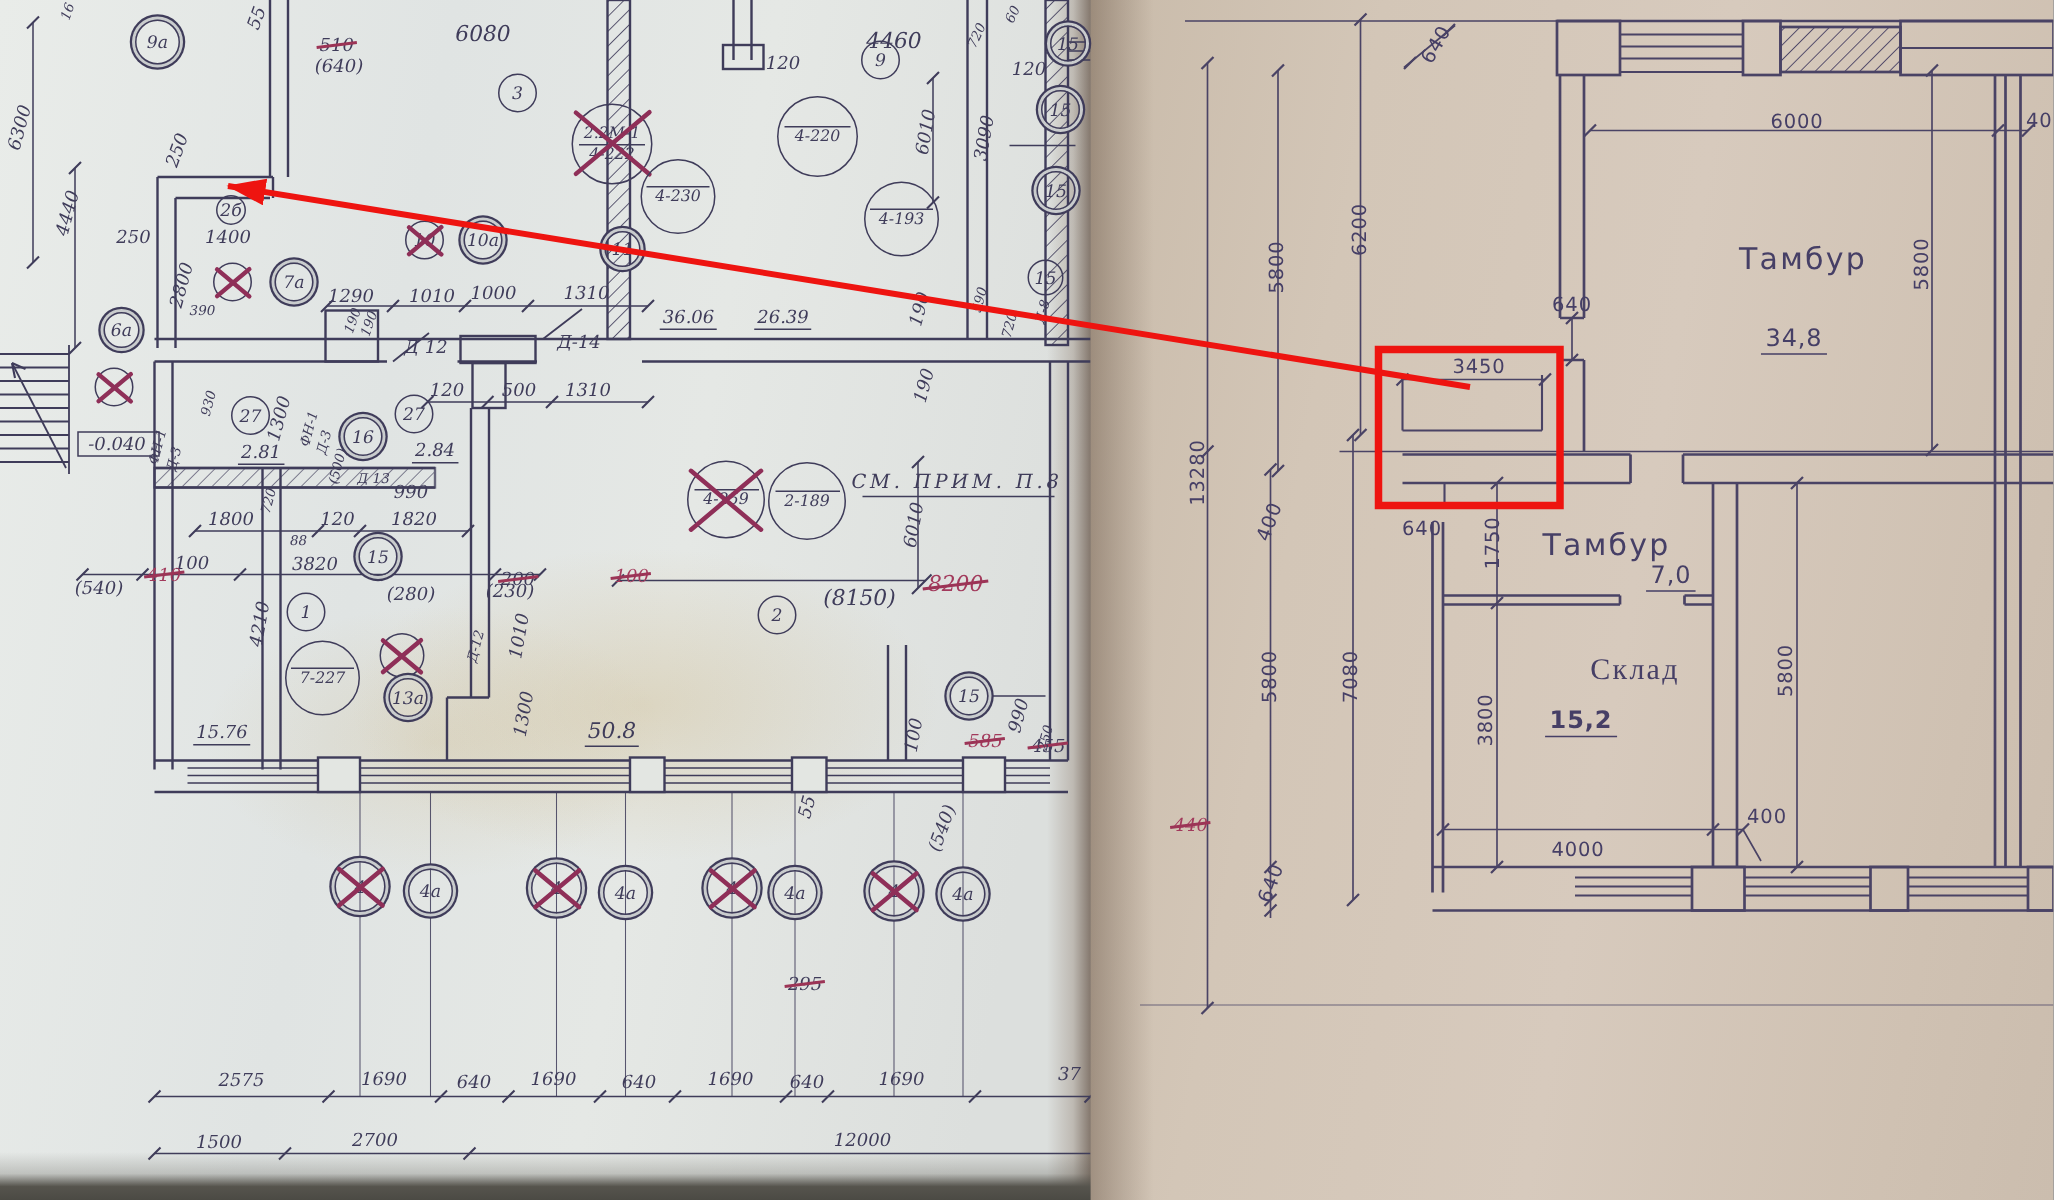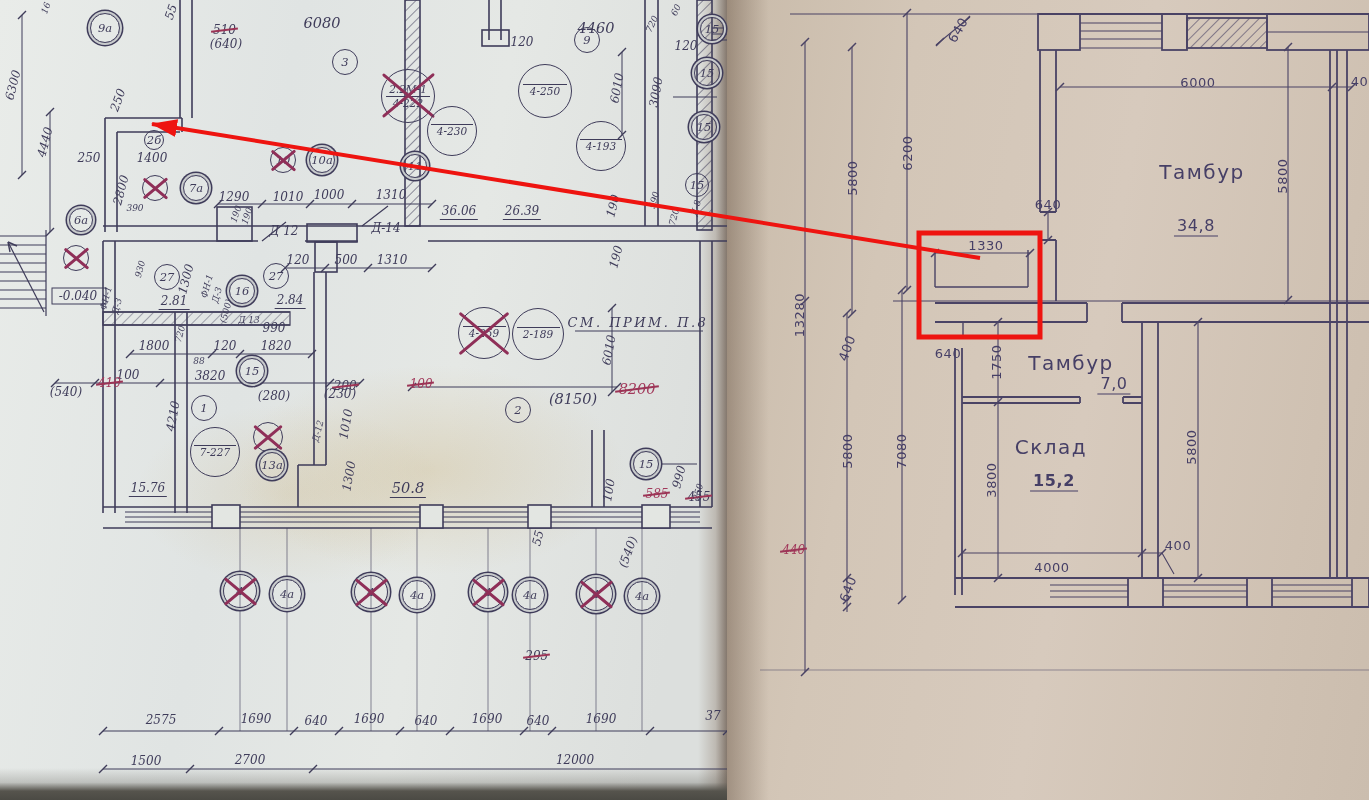--- a/index.html
+++ b/index.html
@@ -186,21 +186,21 @@
         <span>2.2М-1</span>
         <i class="chord"></i>
         <span>4-222</span>
       </div>
       <div class="cir b" style="width: 50px; height: 50px; left: 452px; top: 131px; transform: translate(-50%, -50%);">
         <i class="chord"></i>
         <span>4-230</span>
       </div>
       <div class="cir b" style="width: 54px; height: 54px; left: 545px; top: 91px; transform: translate(-50%, -50%);">
         <i class="chord"></i>
-        <span>4-250</span>
+        <span>4-220</span>
       </div>
       <div class="cir b" style="width: 50px; height: 50px; left: 601px; top: 146px; transform: translate(-50%, -50%);">
         <i class="chord"></i>
         <span>4-193</span>
       </div>
       <div class="cir d" style="width: 24px; height: 24px; left: 415px; top: 166px; transform: translate(-50%, -50%);">
         <span>11</span>
       </div>
       <div class="cir x" style="width: 26px; height: 26px; left: 283px; top: 160px; transform: translate(-50%, -50%);">
         <span>10</span>
@@ -291,27 +291,27 @@
       <span class="rl" style="left: 958px; top: 30px; transform: translate(-50%, -50%) rotate(-60deg);">640</span>
       <span class="rl" style="left: 1198px; top: 82px; transform: translate(-50%, -50%) rotate(0deg);">6000</span>
       <span class="rl" style="left: 1364px; top: 81px; transform: translate(-50%, -50%) rotate(0deg);">400</span>
       <span class="rl room" style="left: 1202px; top: 172px; transform: translate(-50%, -50%) rotate(0deg);">Тамбур</span>
       <span class="rl area" style="left: 1196px; top: 226px; transform: translate(-50%, -50%) rotate(0deg);">34,8</span>
       <span class="rl" style="left: 1282px; top: 176px; transform: translate(-50%, -50%) rotate(-90deg);">5800</span>
       <span class="rl" style="left: 1048px; top: 204px; transform: translate(-50%, -50%) rotate(0deg);">640</span>
       <span class="rl" style="left: 799px; top: 315px; transform: translate(-50%, -50%) rotate(-90deg);">13280</span>
       <span class="rl" style="left: 852px; top: 178px; transform: translate(-50%, -50%) rotate(-90deg);">5800</span>
       <span class="rl" style="left: 907px; top: 153px; transform: translate(-50%, -50%) rotate(-90deg);">6200</span>
-      <span class="rl" style="left: 986px; top: 245px; transform: translate(-50%, -50%) rotate(0deg);">1330</span>
+      <span class="rl" style="left: 986px; top: 245px; transform: translate(-50%, -50%) rotate(0deg);">3450</span>
       <span class="rl" style="left: 847px; top: 348px; transform: translate(-50%, -50%) rotate(-70deg);">400</span>
       <span class="rl" style="left: 948px; top: 353px; transform: translate(-50%, -50%) rotate(0deg);">640</span>
       <span class="rl" style="left: 996px; top: 362px; transform: translate(-50%, -50%) rotate(-90deg);">1750</span>
       <span class="rl room" style="left: 1071px; top: 363px; transform: translate(-50%, -50%) rotate(0deg);">Тамбур</span>
       <span class="rl area" style="left: 1114px; top: 384px; transform: translate(-50%, -50%) rotate(0deg);">7,0</span>
-      <span class="rl room" style="left: 1051px; top: 447px; transform: translate(-50%, -50%) rotate(0deg);">Склад</span>
+      <span class="rl room" style="left: 1090px; top: 447px; transform: translate(-50%, -50%) rotate(0deg); font-family: Liberation Serif, serif;">Склад</span>
       <span class="rl area" style="left: 1054px; top: 481px; transform: translate(-50%, -50%) rotate(0deg); font-weight: bold;">15,2</span>
       <span class="rl" style="left: 991px; top: 480px; transform: translate(-50%, -50%) rotate(-90deg);">3800</span>
       <span class="rl" style="left: 1191px; top: 447px; transform: translate(-50%, -50%) rotate(-90deg);">5800</span>
       <span class="rl" style="left: 1052px; top: 567px; transform: translate(-50%, -50%) rotate(0deg);">4000</span>
       <span class="rl" style="left: 1178px; top: 545px; transform: translate(-50%, -50%) rotate(0deg);">400</span>
       <span class="rl" style="left: 847px; top: 451px; transform: translate(-50%, -50%) rotate(-90deg);">5800</span>
       <span class="rl" style="left: 901px; top: 451px; transform: translate(-50%, -50%) rotate(-90deg);">7080</span>
       <span class="rl" style="left: 848px; top: 589px; transform: translate(-50%, -50%) rotate(-70deg);">640</span>
     </div>
 

